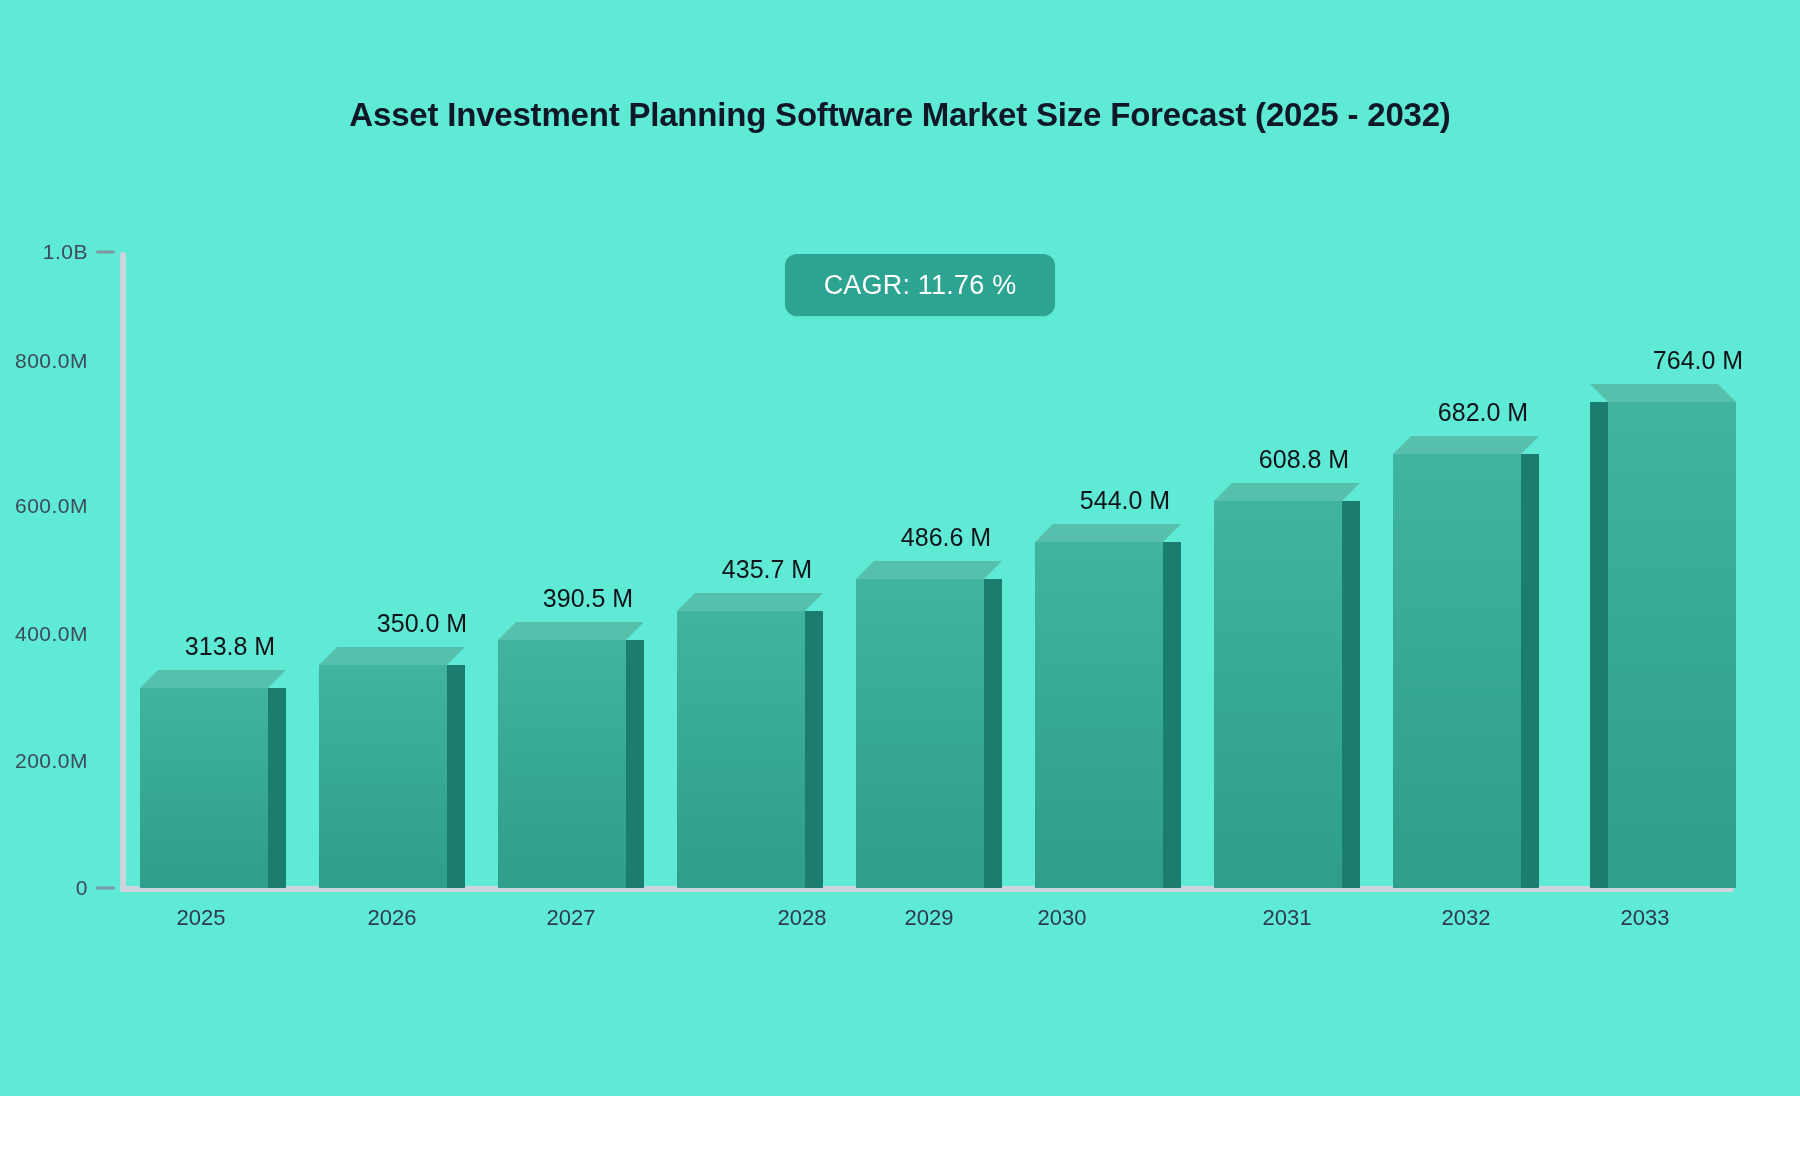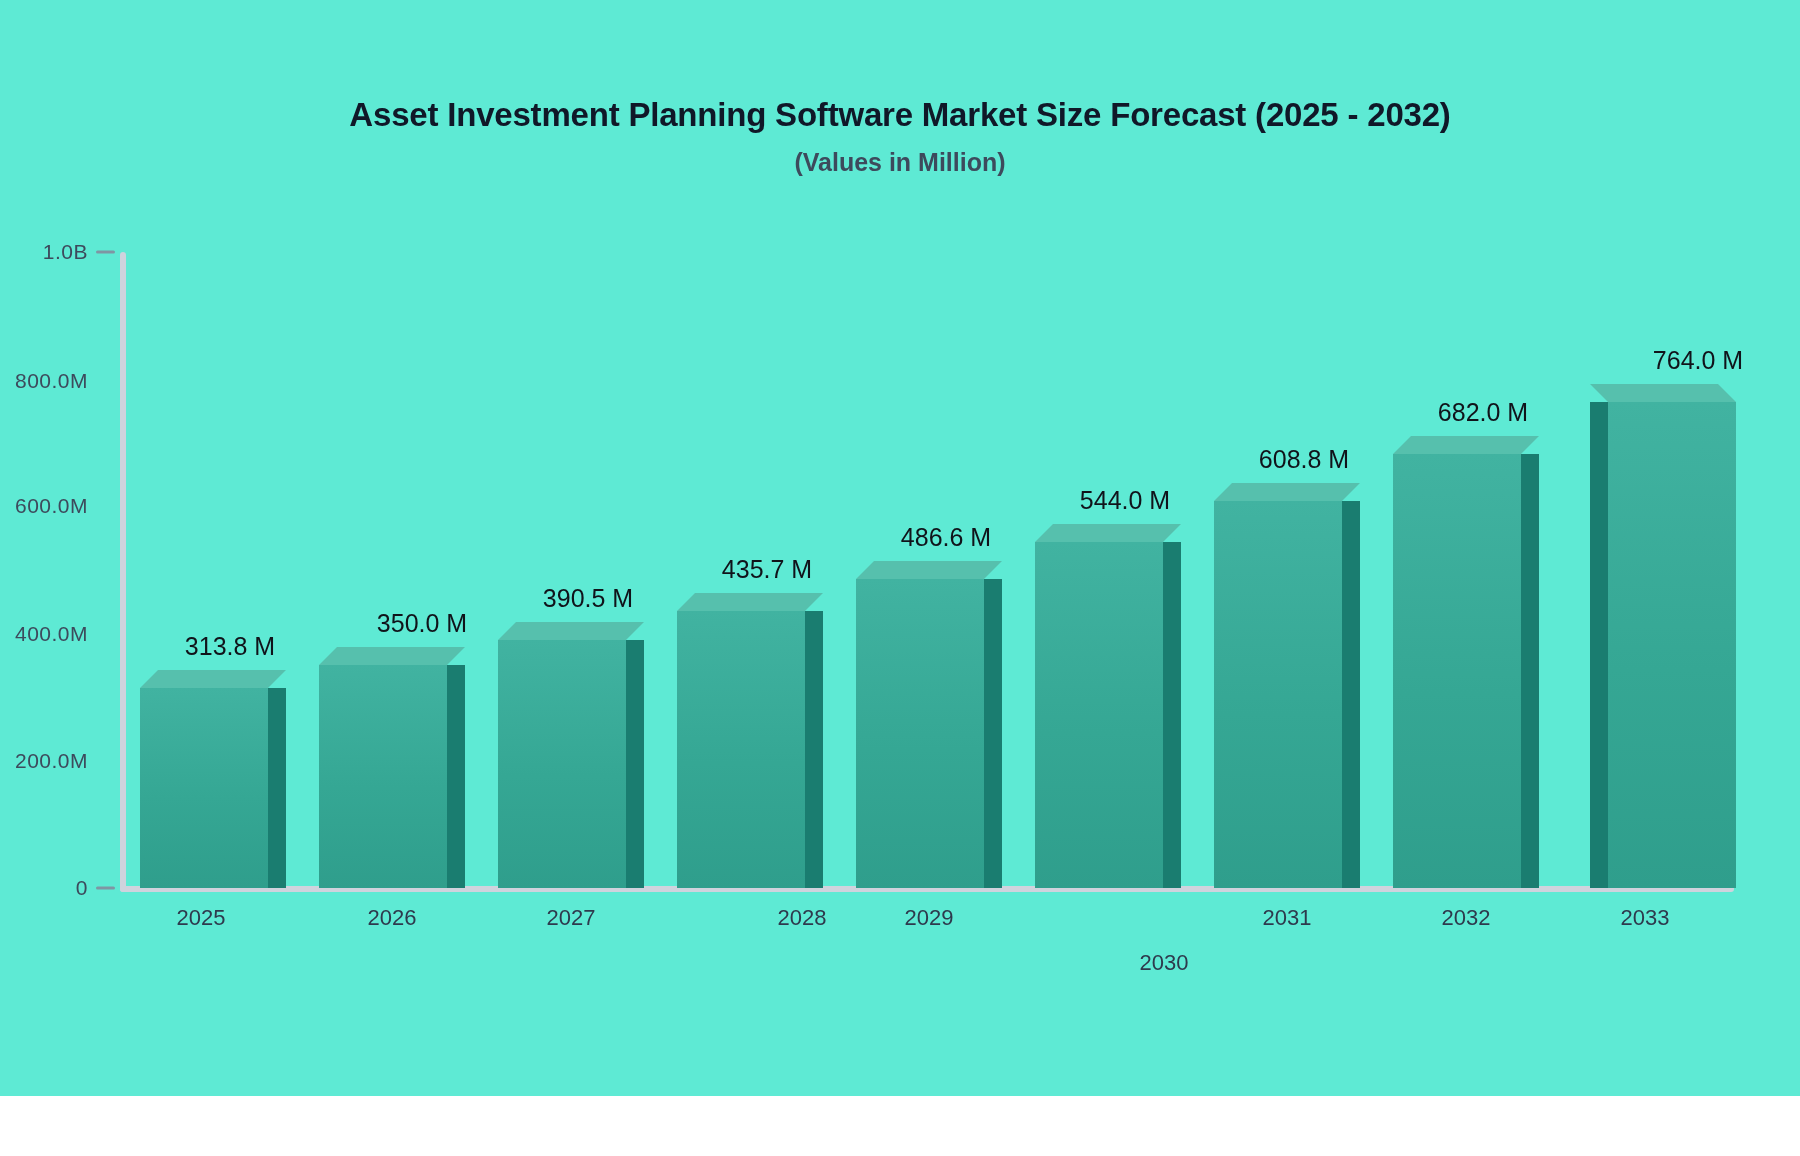--- a/index.html
+++ b/index.html
@@ -174,43 +174,45 @@
     left: 112px;
     top: 6px;
   }
 </style>
 </head>
 <body>
 
 <div id="page">
 
   <div id="chart-title">Asset Investment Planning Software Market Size Forecast (2025 - 2032)</div>
-  <div id="chart-subtitle">(Values in Million)</div>
-
+
+  <div id="cagr-badge">
+    <span>CAGR: 11.76 %</span>
+  </div>
 
   <div id="plot">
     <div class="axis-line-y"></div>
     <div class="axis-line-x"></div>
     <div id="y-ticks">
         <div class="y-tick-label" style="top: 888px;">0</div>
         <div class="y-tick-mark" style="top: 888px;"></div>
         <div class="y-tick-label" style="top: 760.8px;">200.0M</div>
         <div class="y-tick-label" style="top: 633.6px;">400.0M</div>
         <div class="y-tick-label" style="top: 506.4px;">600.0M</div>
-        <div class="y-tick-label" style="top: 381px; margin-left: 28px;">800.0M</div>
+        <div class="y-tick-label" style="top: 361px; margin-left: 28px;">800.0M</div>
         <div class="y-tick-label" style="top: 252px;">1.0B</div>
         <div class="y-tick-mark" style="top: 252px;"></div>
       </div>
     <div id="x-ticks">
         <div class="x-tick-label" style="left: 201px;">2025</div>
         <div class="x-tick-label" style="left: 392px;">2026</div>
         <div class="x-tick-label" style="left: 571px;">2027</div>
         <div class="x-tick-label" style="left: 774px; margin-left: 28px;">2028</div>
         <div class="x-tick-label" style="left: 929px;">2029</div>
-        <div class="x-tick-label" style="left: 1164px; margin-top: 45px;">2030</div>
+        <div class="x-tick-label" style="left: 1062px;">2030</div>
         <div class="x-tick-label" style="left: 1287px;">2031</div>
         <div class="x-tick-label" style="left: 1466px;">2032</div>
         <div class="x-tick-label" style="left: 1645px;">2033</div>
       </div>
     <div id="bars">
         <div class="bar-group" style="left: 140px; top: 670px; width: 146px; height: 218px; position: absolute;">
           <div class="bar-side" style="width: 18px; height: 200px; bottom: 0px; left: 128px;"></div>
           <div class="bar-top-face" style="width: 128px; height: 18px; top: 0px; left: 0px; transform: skewX(-45deg); transform-origin: right bottom;"></div>
           <div class="bar-front" style="width: 128px; height: 200px; left: 0px;"></div>
         </div>

